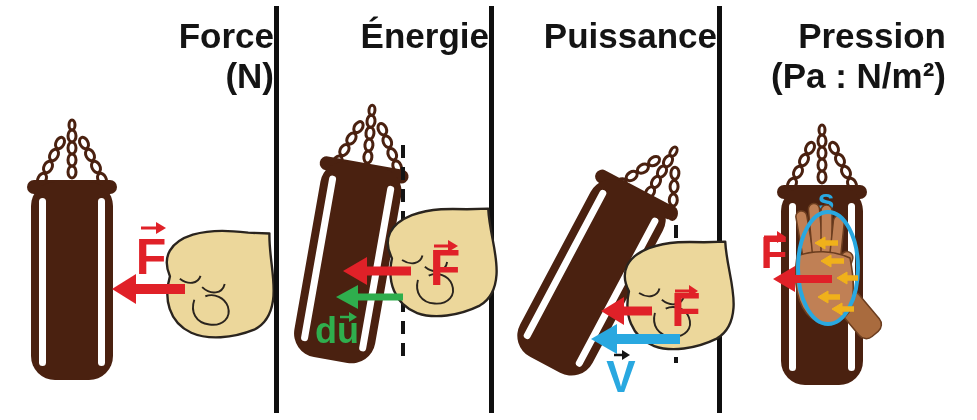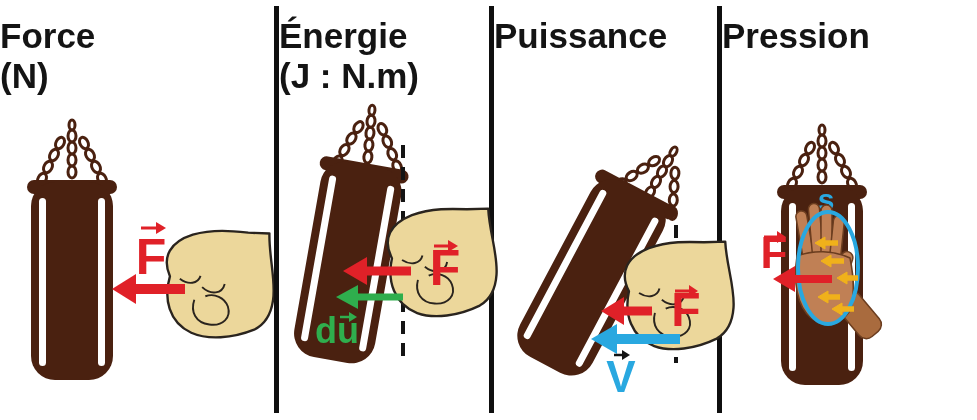--- a/index.html
+++ b/index.html
@@ -5,21 +5,21 @@
   html,body { margin:0; padding:0; background:#ffffff; }
   #figure {
     position:relative; width:977px; height:420px; background:#ffffff;
     display:flex; flex-direction:row; overflow:hidden;
     font-family:"Liberation Sans", sans-serif;
   }
   .panel { position:relative; height:420px; }
   .p1 { width:274px; } .p2 { width:210px; } .p3 { width:223px; } .p4 { width:224px; }
   .divider { width:5px; height:407px; margin-top:6px; background:#0f0f0f; flex:none; }
   .title {
-    position:absolute; top:16px; left:0; right:0; text-align:left;
+    position:absolute; top:16px; left:0; right:0; text-align:right;
     font-size:35px; font-weight:bold; color:#141414; line-height:1.13; z-index:2;
   }
   .panel svg { position:absolute; left:0; top:0; }
   svg text { font-family:"Liberation Sans", sans-serif; font-weight:bold; }
   .lbl-red  { fill:#e02128; }
   .lbl-green{ fill:#2fae4d; }
   .lbl-blue { fill:#29a8e0; }
 </style>
 </head>
 <body>
@@ -88,21 +88,20 @@
         <text x="151" y="274" font-size="50" text-anchor="middle" class="lbl-red">F</text>
       </g>
     </svg>
   </div>
 
   <div class="divider"></div>
 
   <div class="panel p2">
     <div class="title">
       <div>Énergie</div>
-      <div>(J : N.m)</div>
     </div>
     <svg width="222" height="420" viewBox="0 0 222 420">
       <use href="#chainset" transform="translate(88,167) rotate(5)"></use>
       <use href="#bagbody" transform="translate(86,165) rotate(10)"></use>
       <line x1="124" y1="145" x2="124" y2="362" stroke="#141414" stroke-width="4" stroke-dasharray="13 9"></line>
       <use href="#fist" transform="translate(112,272) rotate(-12) scale(0.95)"></use>
       <g>
         <line x1="132" y1="271" x2="86" y2="271" stroke="#e02128" stroke-width="9"></line>
         <polygon points="64,271 88,257 88,285" fill="#e02128"></polygon>
       </g>
@@ -153,20 +152,21 @@
         <text x="127" y="392" font-size="44" text-anchor="middle" class="lbl-blue">V</text>
       </g>
     </svg>
   </div>
 
   <div class="divider"></div>
 
   <div class="panel p4">
     <div class="title">
       <div>Pression</div>
+      <div>(Pa : N/m²)</div>
     </div>
     <svg width="224" height="420" viewBox="0 0 224 420">
       <use href="#chainset" transform="translate(100,187)"></use>
       <use href="#bagbody" transform="translate(100,187)"></use>
       <text x="104" y="210" font-size="30" text-anchor="middle" class="lbl-blue">s</text>
       <use href="#hand" transform="translate(103,270)"></use>
       <ellipse cx="106" cy="268" rx="30" ry="56" fill="none" stroke="#29a8e0" stroke-width="4"></ellipse>
       <g fill="#f0b11b" stroke="#f0b11b">
         <line x1="116" y1="243" x2="102" y2="243" stroke-width="5.5"></line>
           <polygon points="93,243 103,237 103,249"></polygon>

